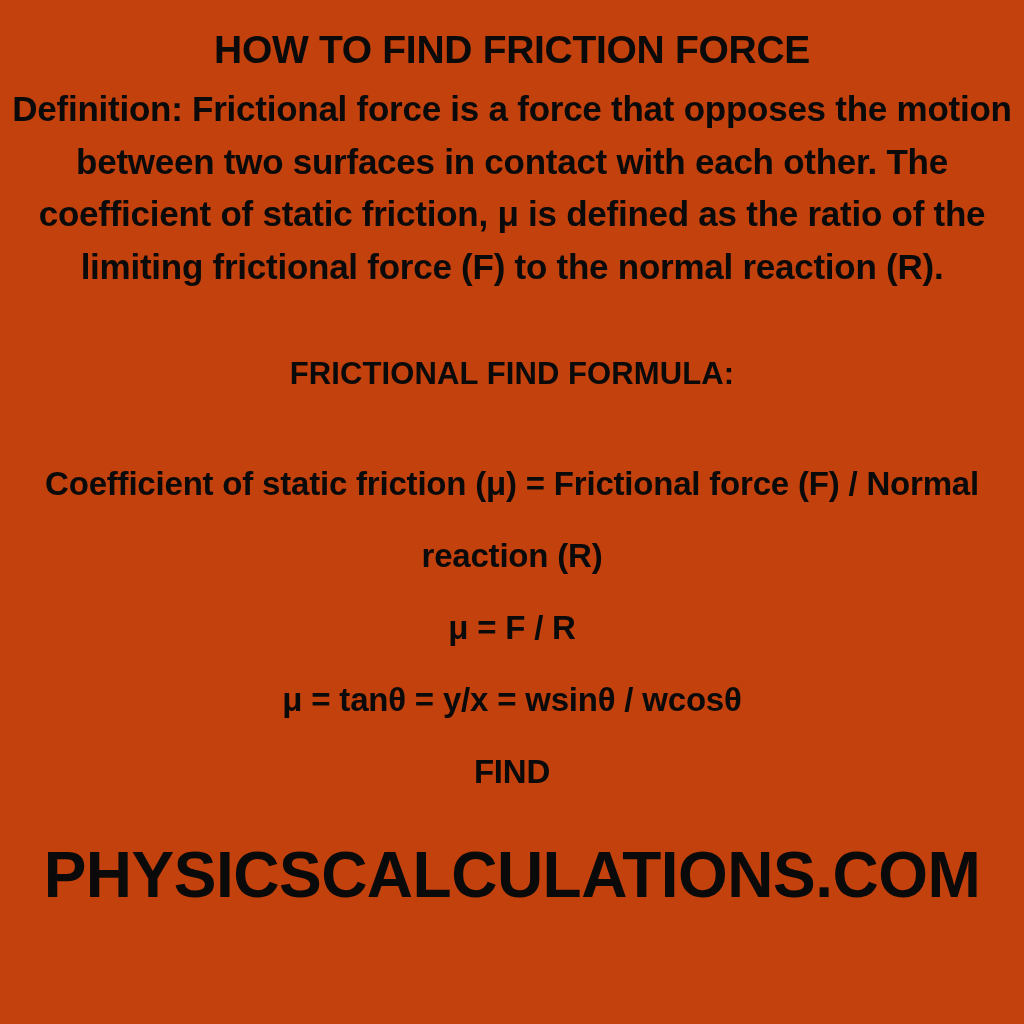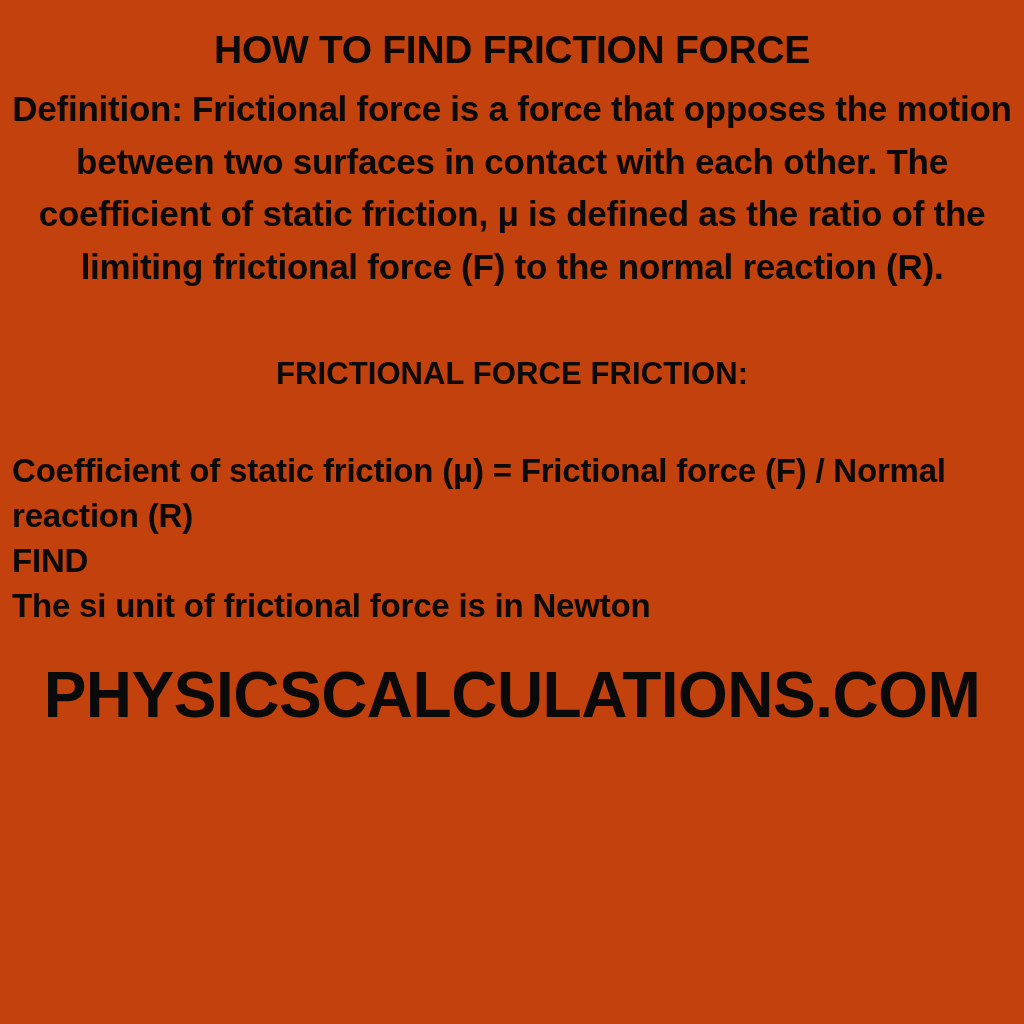--- a/index.html
+++ b/index.html
@@ -46,23 +46,24 @@
     font-size: 31px;
     font-weight: 700;
     text-align: center;
     width: 960px;
     margin-top: 63px;
     letter-spacing: 0.1px;
   }
   .formula-block {
     margin-top: 56px;
     width: 1000px;
+    text-align: center;
     font-size: 33px;
     font-weight: 700;
-    line-height: 45px;
+    line-height: 72px;
     letter-spacing: -0.2px;
   }
   .formula-line {
     display: block;
     white-space: nowrap;
   }
   .formula-line.wrap {
     white-space: normal;
   }
   .footer {
@@ -76,23 +77,24 @@
 </style>
 </head>
 <body>
 
 <div id="poster">
 
   <div class="title">HOW TO FIND FRICTION FORCE</div>
 
   <div class="definition">Definition: Frictional force is a force that opposes the motion between two surfaces in contact with each other. The coefficient of static friction, μ is defined as the ratio of the limiting frictional force (F) to the normal reaction (R).</div>
 
-  <div class="section-heading">FRICTIONAL FORCE FRICTION:</div>
+  <div class="section-heading">FRICTIONAL FIND FORMULA:</div>
 
   <div class="formula-block">
     <span class="formula-line wrap">Coefficient of static friction (μ) = Frictional force (F) / Normal reaction (R)</span>
+    <span class="formula-line">μ = F / R</span>
+    <span class="formula-line">μ = tanθ = y/x = wsinθ / wcosθ</span>
     <span class="formula-line">FIND</span>
-    <span class="formula-line">The si unit of frictional force is in Newton</span>
   </div>
 
   <div class="footer">PHYSICSCALCULATIONS.COM</div>
 
 </div>
 
 </body></html>

